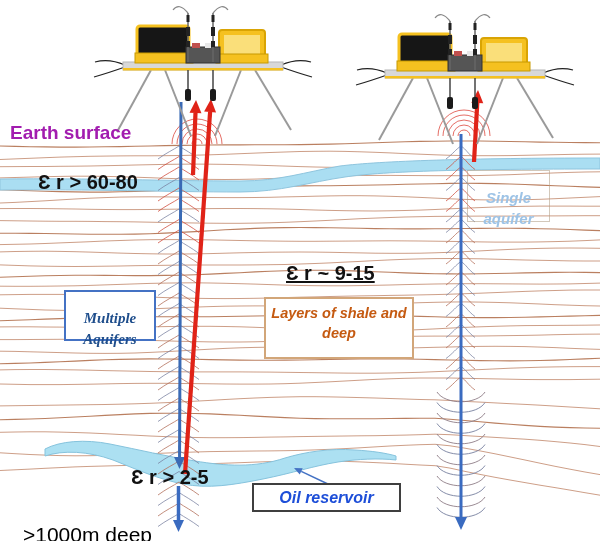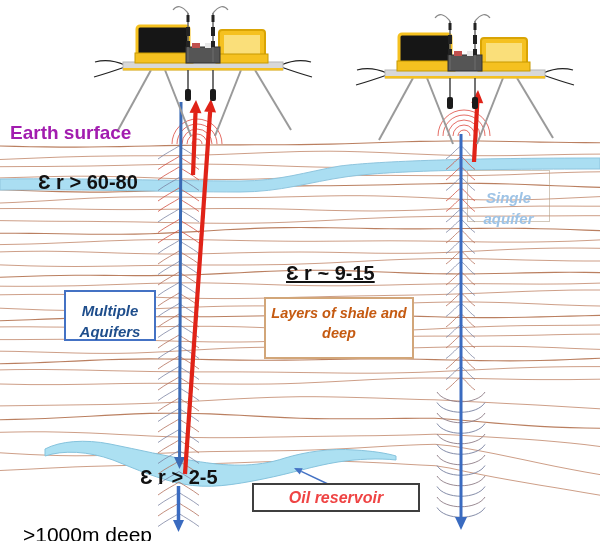--- a/index.html
+++ b/index.html
@@ -6,31 +6,31 @@
   #stage{
     position:relative;width:600px;height:541px;background:#ffffff;overflow:hidden;
     font-family:"Liberation Sans","DejaVu Sans",sans-serif;
   }
   #scene-svg{position:absolute;left:0;top:0;width:600px;height:541px;}
   .lbl{position:absolute;white-space:nowrap;}
   .lbl-earth{left:10px;top:122px;font-size:19px;font-weight:700;}
   .lbl-eps{font-size:20px;font-weight:700;color:#111;}
   .lbl-eps-top{left:38px;top:171px;}
   .lbl-eps-mid{left:286px;top:262px;text-decoration:underline;}
-  .lbl-eps-bot{left:140px;top:466px;}
+  .lbl-eps-bot{left:131px;top:466px;}
   .lbl-depth{left:23px;top:492px;font-size:21px;font-weight:400;color:#000;margin-top:31px;}
   .box{position:absolute;text-align:center;font-style:italic;font-weight:700;}
   .box-multiple{left:64px;top:290px;width:92px;height:51px;background:#fff;
-    border:2px solid #4472c4;color:#1f4e8c;font-size:15px;line-height:21px;padding-top:8px;box-sizing:border-box;}
+    border:2px solid #4472c4;color:#1f4e8c;font-size:15px;line-height:21px;padding-top:16px;box-sizing:border-box;font-family:Liberation Serif, serif;}
   .box-shale{left:264px;top:297px;width:150px;height:62px;background:#fff;
     border:2px solid #d2a679;color:#c55a11;font-size:14.5px;line-height:20px;padding-top:4px;box-sizing:border-box;}
   .box-single{left:467px;top:170px;width:83px;height:52px;background:transparent;
     border:1px solid rgba(175,155,130,0.55);color:#9dc3e6;font-size:15px;line-height:21px;padding-top:16px;box-sizing:border-box;}
-  .box-oil{left:252px;top:483px;width:168px;height:29px;background:#fff;
-    border:2px solid #3f3f3f;color:#ef4444;font-size:16px;line-height:25px;box-sizing:border-box;}
+  .box-oil{left:252px;top:483px;width:149px;height:29px;background:#fff;
+    border:2px solid #3f3f3f;color:#1d4ed8;font-size:16px;line-height:25px;box-sizing:border-box;}
 </style>
 </head>
 <body>
 
 <div id="stage">
   <svg id="scene-svg" viewBox="0 0 600 541">
       <g>
         <path d="M0.0 146.0 L15.0 146.4 L30.0 146.7 L45.0 146.9 L60.0 147.1 L75.0 147.1 L90.0 147.0 L105.0 146.8 L120.0 146.6 L135.0 146.3 L150.0 146.0 L165.0 145.6 L180.0 145.4 L195.0 145.2 L210.0 145.0 L225.0 144.9 L240.0 144.9 L255.0 144.8 L270.0 144.8 L285.0 144.7 L300.0 144.6 L315.0 144.4 L330.0 144.1 L345.0 143.7 L360.0 143.2 L375.0 142.8 L390.0 142.3 L405.0 141.8 L420.0 141.4 L435.0 141.2 L450.0 141.0 L465.0 141.0 L480.0 141.0 L495.0 141.2 L510.0 141.5 L525.0 141.8 L540.0 142.1 L555.0 142.3 L570.0 142.5 L585.0 142.6 L600.0 142.7 " fill="none" stroke="#b3714f" stroke-width="1.1" opacity="0.9"></path>
         <path d="M0.0 159.5 L15.0 158.9 L30.0 158.3 L45.0 157.7 L60.0 157.1 L75.0 156.7 L90.0 156.3 L105.0 156.1 L120.0 155.9 L135.0 155.8 L150.0 155.8 L165.0 155.7 L180.0 155.5 L195.0 155.2 L210.0 154.8 L225.0 154.3 L240.0 153.7 L255.0 153.1 L270.0 152.5 L285.0 152.0 L300.0 151.5 L315.0 151.3 L330.0 151.2 L345.0 151.4 L360.0 151.8 L375.0 152.3 L390.0 152.9 L405.0 153.6 L420.0 154.2 L435.0 154.8 L450.0 155.3 L465.0 155.6 L480.0 155.7 L495.0 155.7 L510.0 155.6 L525.0 155.3 L540.0 155.0 L555.0 154.7 L570.0 154.4 L585.0 154.2 L600.0 154.1 " fill="none" stroke="#c1876a" stroke-width="0.9" opacity="0.9"></path>
         <path d="M0.0 166.7 L15.0 166.6 L30.0 166.5 L45.0 166.5 L60.0 166.3 L75.0 166.2 L90.0 166.0 L105.0 165.7 L120.0 165.4 L135.0 165.0 L150.0 164.7 L165.0 164.4 L180.0 164.2 L195.0 164.1 L210.0 164.2 L225.0 164.4 L240.0 164.7 L255.0 165.1 L270.0 165.6 L285.0 166.1 L300.0 166.6 L315.0 167.0 L330.0 167.3 L345.0 167.4 L360.0 167.5 L375.0 167.4 L390.0 167.2 L405.0 166.9 L420.0 166.5 L435.0 166.1 L450.0 165.8 L465.0 165.5 L480.0 165.2 L495.0 165.1 L510.0 164.9 L525.0 164.8 L540.0 164.8 L555.0 164.6 L570.0 164.5 L585.0 164.2 L600.0 163.8 " fill="none" stroke="#c1876a" stroke-width="0.9" opacity="0.9"></path>

